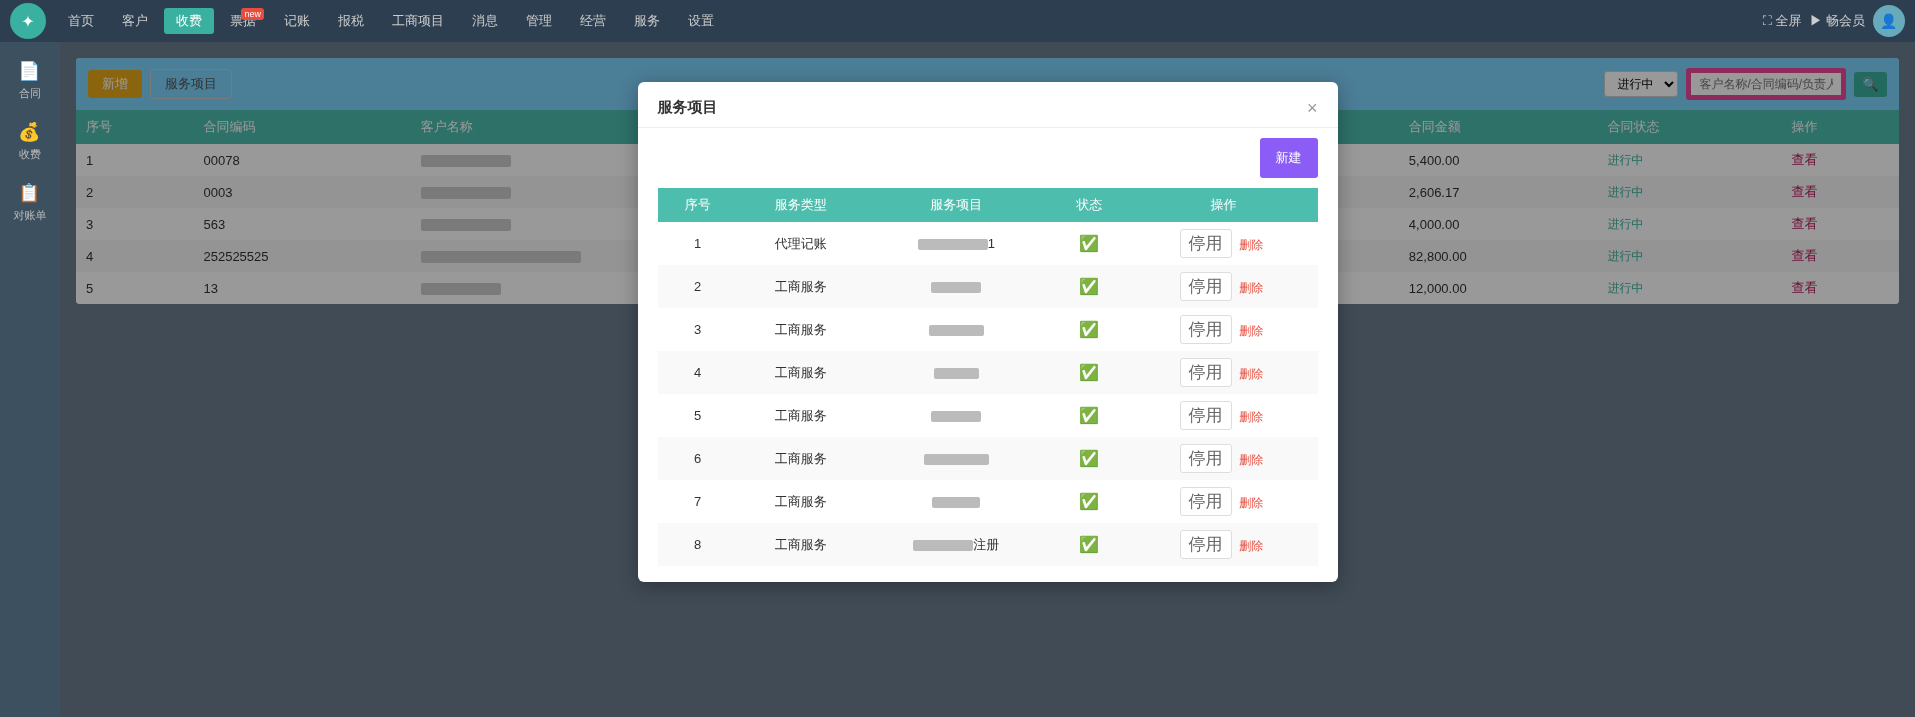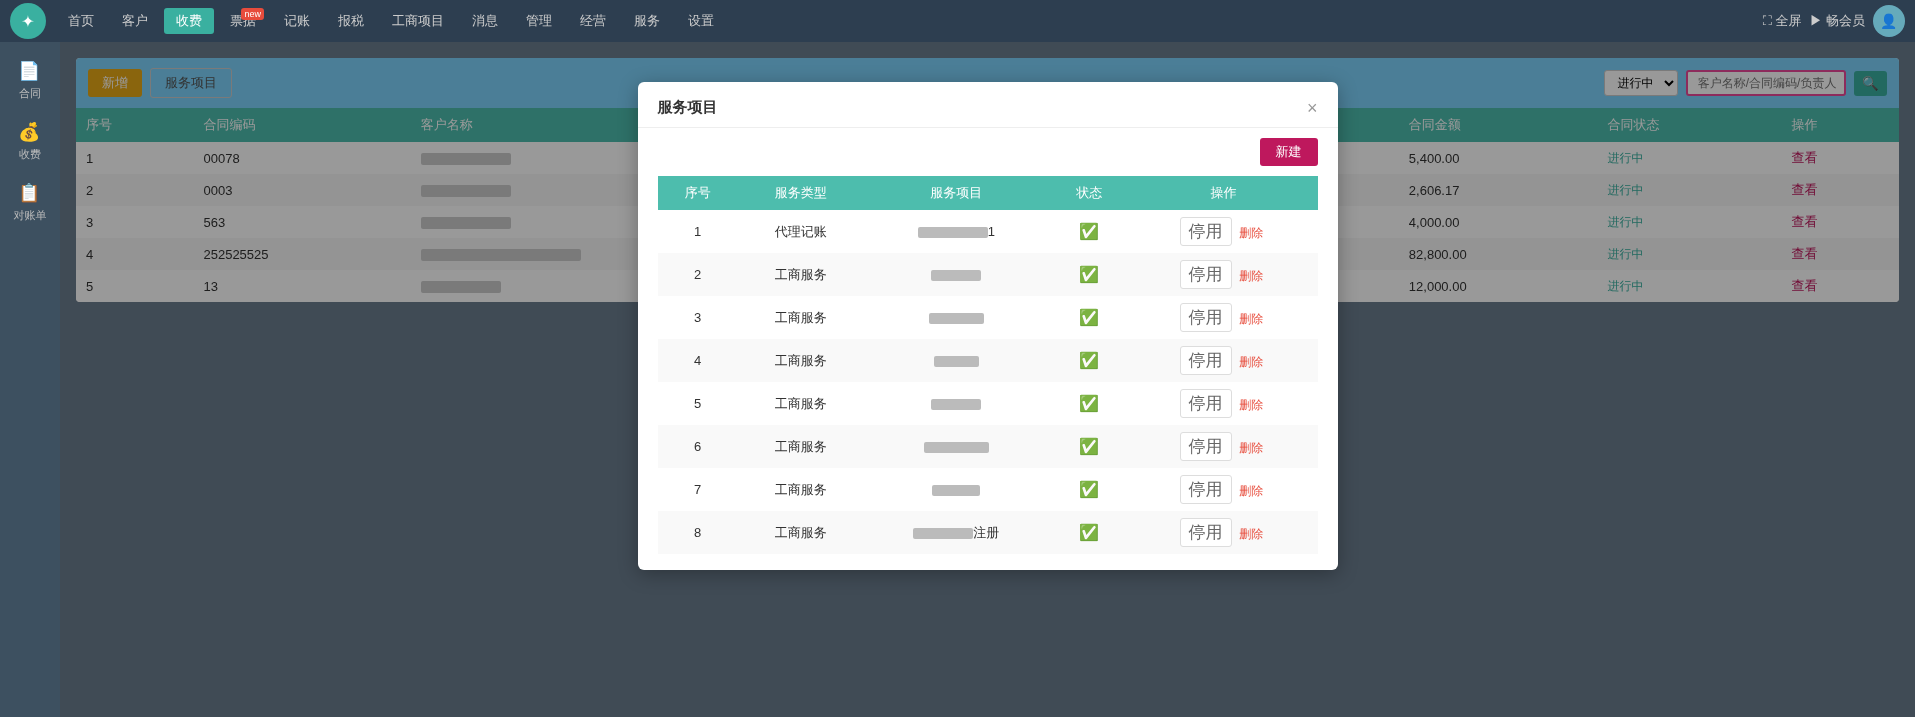--- a/index.html
+++ b/index.html
@@ -135,25 +135,24 @@
     }
     .status-select {
       padding: 4px 8px;
       border: 1px solid #ccc;
       border-radius: 3px;
       font-size: 12px;
       background: white;
     }
     .search-input {
       padding: 4px 8px;
-      border: 2px solid #ec4899;
+      border: 5px solid #ec4899;
       border-radius: 3px;
       font-size: 12px;
       width: 160px;
-      text-align: right;
     }
     .search-btn {
       background: #3ab0a0;
       color: white;
       border: none;
       padding: 5px 8px;
       border-radius: 3px;
       cursor: pointer;
     }
 
@@ -237,24 +236,24 @@
       color: #999;
       font-size: 18px;
       line-height: 1;
     }
     .modal-toolbar {
       padding: 10px 20px;
       display: flex;
       justify-content: flex-end;
     }
     .btn-new-orange {
-      background: #be185d;
+      background: #8b5cf6;
       color: white;
       border: none;
-      padding: 5px 16px;
+      padding: 11px 16px;
       border-radius: 3px;
       cursor: pointer;
       font-size: 13px;
     }
     .modal-body {
       flex: 1;
       overflow-y: auto;
       padding: 0 20px 16px;
     }
     .modal-table {

